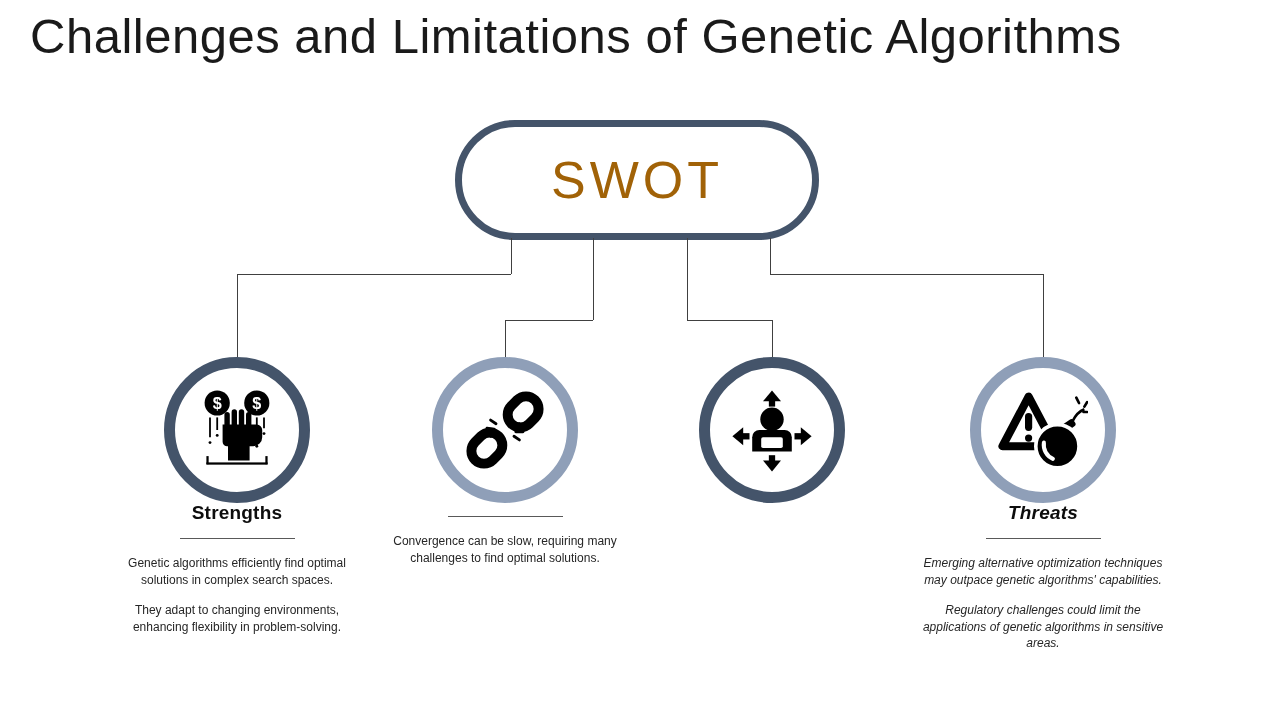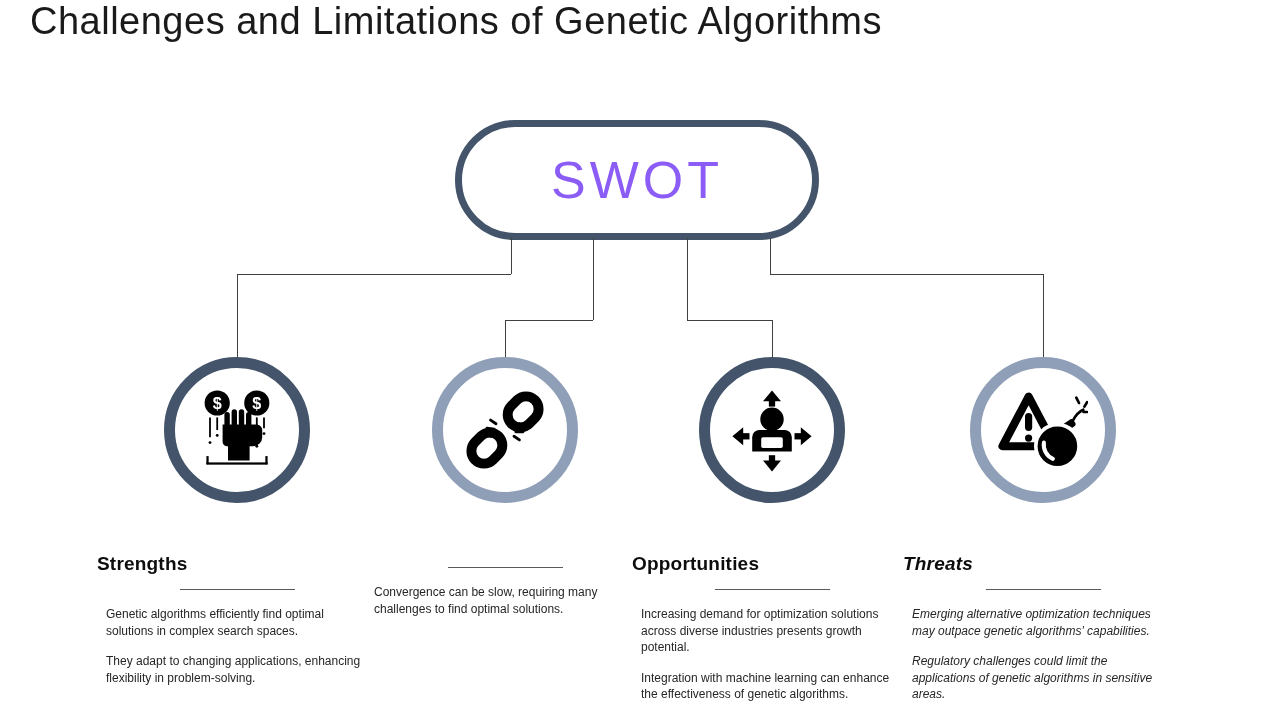--- a/index.html
+++ b/index.html
@@ -13,48 +13,48 @@
   *{margin:0;padding:0;box-sizing:border-box;}
   html,body{width:1280px;height:720px;}
   body{
     background:var(--bg);
     font-family:"Liberation Sans", sans-serif;
     overflow:hidden;
   }
   .slide{position:relative;width:1280px;height:720px;background:var(--bg);}
 
   .slide-title{
-    position:absolute;left:30px;top:0;width:1100px;
-    font-size:38px;font-weight:400;letter-spacing:.5px;color:var(--ink);
+    position:absolute;left:30px;top:8px;width:1100px;
+    font-size:49px;font-weight:400;letter-spacing:.5px;color:var(--ink);
     white-space:nowrap;
   }
 
   .root-pill{
     position:absolute;left:455px;top:120px;width:364px;height:120px;
     border:7px solid var(--dark);border-radius:60px;background:#fff;
     display:flex;align-items:center;justify-content:center;
   }
   .root-pill .root-label{
-    font-size:52px;font-weight:400;letter-spacing:4px;color:#8b5cf6;
+    font-size:52px;font-weight:400;letter-spacing:4px;color:#a16207;
   }
 
   .conn{position:absolute;background:var(--line);}
   .conn.v{width:1px;}
   .conn.h{height:1px;}
 
   .node-circle{
     position:absolute;top:357px;width:146px;height:146px;border-radius:50%;
     background:#fff;display:flex;align-items:center;justify-content:center;
   }
   .ring-dark{border:11px solid var(--dark);}
   .ring-light{border:11px solid var(--light);}
   .node-circle svg{display:block;}
 
   .node-col{
-    position:absolute;top:553px;width:280px;text-align:left;color:var(--body-ink);
+    position:absolute;top:502px;width:280px;text-align:center;color:var(--body-ink);
   }
   .node-label{
     font-size:19px;font-weight:700;color:#0d0d0d;letter-spacing:.2px;
   }
   .label-rule{
     width:115px;height:1px;background:#595959;margin:14px auto 16px auto;
   }
   .node-col p{
     font-size:12px;line-height:16.5px;margin:0 auto 14px auto;width:262px;
   }
@@ -161,34 +161,28 @@
       </g>
       <circle cx="66" cy="68" r="24" stroke="#fff" stroke-width="4"></circle>
       <path d="M51 64 a17 17 0 0 0 10 18" stroke="#fff" stroke-width="4.5" fill="none" stroke-linecap="round"></path>
     </svg>
   </div>
 
   <div class="node-col" style="left:97px;">
     <div class="node-label">Strengths</div>
     <div class="label-rule"></div>
     <p>Genetic algorithms efficiently find optimal solutions in complex search spaces.</p>
-    <p>They adapt to changing applications, enhancing flexibility in problem-solving.</p>
+    <p>They adapt to changing environments, enhancing flexibility in problem-solving.</p>
   </div>
 
   <div class="node-col" style="left:365px;">
     <div class="label-rule"></div>
     <p>Convergence can be slow, requiring many challenges to find optimal solutions.</p>
   </div>
 
-  <div class="node-col" style="left:632px;">
-    <div class="node-label">Opportunities</div>
-    <div class="label-rule"></div>
-    <p>Increasing demand for optimization solutions across diverse industries presents growth potential.</p>
-    <p>Integration with machine learning can enhance the effectiveness of genetic algorithms.</p>
-  </div>
 
   <div class="node-col" style="left:903px;font-style:italic;">
     <div class="node-label">Threats</div>
     <div class="label-rule"></div>
     <p>Emerging alternative optimization techniques may outpace genetic algorithms' capabilities.</p>
     <p>Regulatory challenges could limit the applications of genetic algorithms in sensitive areas.</p>
   </div>
 
 </div>
 

